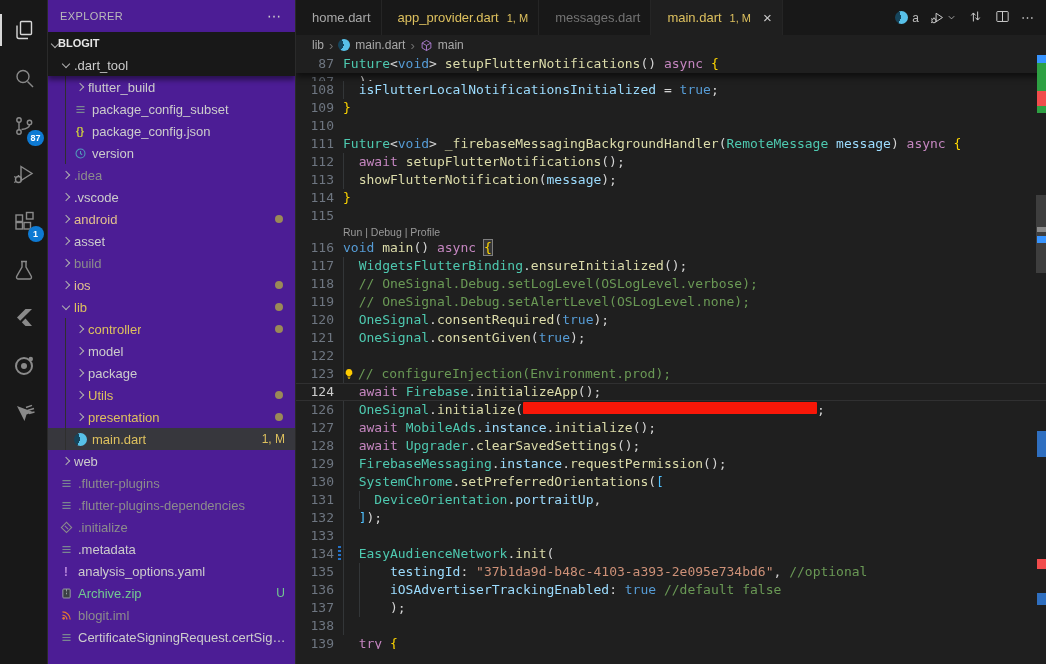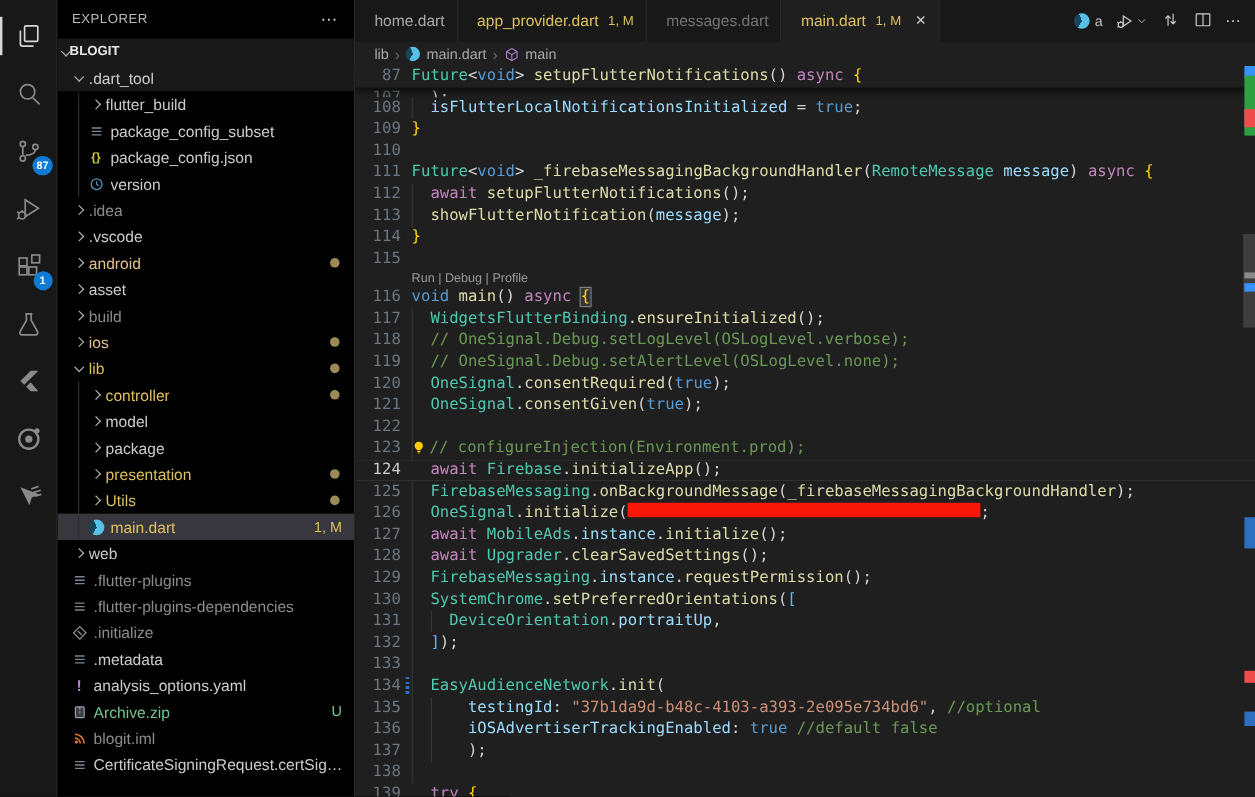--- a/index.html
+++ b/index.html
@@ -13,21 +13,21 @@
   #activitybar { width:48px; background:#181818; border-right:1px solid #2a2a2a;
     display:flex; flex-direction:column; align-items:center; padding-top:6px; flex:none; }
   .act-item { position:relative; width:48px; height:48px; display:flex; align-items:center; justify-content:center; color:#8a8a8a; cursor:pointer; }
   .act-item.active { color:#d7d7d7; }
   .act-item.active::before { content:""; position:absolute; left:0; top:8px; bottom:8px; width:2px; background:#d7d7d7; }
   .act-item svg { width:24px; height:24px; }
   .act-badge { position:absolute; right:4px; bottom:4px; min-width:16px; height:16px; padding:0 3px;
     background:#0e7ad3; color:#fff; border-radius:9px; font-size:9px; font-weight:bold;
     display:flex; align-items:center; justify-content:center; }
   
-  #sidebar { width:248px; background:#000000; border-right:1px solid #2a2a2a; flex:none; overflow:hidden; position:relative; }
+  #sidebar { width:248px; background:#4c1d95; border-right:1px solid #2a2a2a; flex:none; overflow:hidden; position:relative; }
   .sb-header { height:32px; display:flex; align-items:center; padding:0 12px; color:#bbbbbb; font-size:11px; letter-spacing:.4px; }
   .sb-header .more { margin-left:auto; color:#cccccc; font-size:14px; letter-spacing:2px; cursor:pointer; }
   .sticky-rows { position:relative; z-index:3; background:#181818; box-shadow:0 4px 5px rgba(0,0,0,.45); }
   .sect-row { height:22px; display:flex; align-items:center; padding-left:4px; font-weight:bold; font-size:11px; color:#e7e7e7; cursor:pointer; }
   .row { height:22px; display:flex; align-items:center; position:relative; cursor:pointer; white-space:nowrap; }
   .row.selected { background:#37373d; }
   .row .chev { width:16px; flex:none; display:flex; align-items:center; justify-content:center; }
   .chev i { display:inline-block; width:6px; height:6px; border-right:1px solid #b0b0b0; border-bottom:1px solid #b0b0b0; transform:rotate(-45deg); }
   .chev.open i { transform:rotate(45deg); margin-top:-3px; }
   .row .ficon { width:16px; height:16px; flex:none; margin-right:4px; display:flex; align-items:center; justify-content:center; font-size:10px; }
@@ -281,29 +281,29 @@
           <span class="chev">
             <i></i>
           </span>
           <span class="lbl c-normal">package</span>
         </div>
         <div class="row" style="padding-left: 24px;">
           <span class="guide"></span>
           <span class="chev">
             <i></i>
           </span>
+          <span class="lbl c-warn">Utils</span>
+          <span class="dot"></span>
+        </div>
+        <div class="row" style="padding-left: 24px;">
+          <span class="guide"></span>
+          <span class="chev">
+            <i></i>
+          </span>
           <span class="lbl c-warn">presentation</span>
-          <span class="dot"></span>
-        </div>
-        <div class="row" style="padding-left: 24px;">
-          <span class="guide"></span>
-          <span class="chev">
-            <i></i>
-          </span>
-          <span class="lbl c-warn">Utils</span>
           <span class="dot"></span>
         </div>
         <div class="row selected" style="padding-left: 24px;">
           <span class="guide"></span>
           <span class="ficon">
             <span class="dart-logo"></span>
           </span>
           <span class="lbl c-warn">main.dart</span>
           <span class="meta c-warn">1, M</span>
         </div>
@@ -470,21 +470,20 @@
           <div class="line"><span class="ln">118</span><span class="code"><span class="iguide" style="left: 9px;"></span><span class="tk-cm">  // OneSignal.Debug.setLogLevel(OSLogLevel.verbose);</span></span></div>
           <div class="line"><span class="ln">119</span><span class="code"><span class="iguide" style="left: 9px;"></span><span class="tk-cm">  // OneSignal.Debug.setAlertLevel(OSLogLevel.none);</span></span></div>
           <div class="line"><span class="ln">120</span><span class="code"><span class="iguide" style="left: 9px;"></span><span class="tk-w">  </span><span class="tk-t">OneSignal</span><span class="tk-p">.</span><span class="tk-f">consentRequired</span><span class="tk-p">(</span><span class="tk-k">true</span><span class="tk-p">);</span></span></div>
           <div class="line"><span class="ln">121</span><span class="code"><span class="iguide" style="left: 9px;"></span><span class="tk-w">  </span><span class="tk-t">OneSignal</span><span class="tk-p">.</span><span class="tk-f">consentGiven</span><span class="tk-p">(</span><span class="tk-k">true</span><span class="tk-p">);</span></span></div>
           <div class="line"><span class="ln">122</span><span class="code"><span class="iguide" style="left: 9px;"></span></span></div>
           <div class="line"><span class="ln">123</span><span class="code"><span class="iguide" style="left: 9px;"></span><span class="bulb"><svg viewBox="0 0 16 16" style="width:12px;height:12px">
                   <path d="M8 1.5a4.5 4.5 0 0 1 2.6 8.2c-.5.4-.6.8-.6 1.3H6c0-.5-.1-.9-.6-1.3A4.5 4.5 0 0 1 8 1.5z" fill="#ffcc00"></path>
                   <path d="M6.3 12.3h3.4M7 14h2" stroke="#ffcc00" stroke-width="1.2"></path>
                 </svg></span><span class="tk-cm">// configureInjection(Environment.prod);</span></span></div>
           <div class="line current"><span class="ln">124</span><span class="code"><span class="tk-w">  </span><span class="tk-c">await</span><span class="tk-w"> </span><span class="tk-t">Firebase</span><span class="tk-p">.</span><span class="tk-f">initializeApp</span><span class="tk-p">();</span></span></div>
-          <div class="line"><span class="ln">125</span><span class="code"><span class="iguide" style="left: 9px;"></span><span class="tk-w">  </span><span class="tk-t">FirebaseMessaging</span><span class="tk-p">.</span><span class="tk-f">onBackgroundMessage</span><span class="tk-p">(</span><span class="tk-f">_firebaseMessagingBackgroundHandler</span><span class="tk-p">);</span></span></div>
           <div class="line"><span class="ln">126</span><span class="code"><span class="iguide" style="left: 9px;"></span><span class="tk-w">  </span><span class="tk-t">OneSignal</span><span class="tk-p">.</span><span class="tk-f">initialize</span><span class="tk-p">(</span><span class="redbar"></span><span class="tk-p">;</span></span></div>
           <div class="line"><span class="ln">127</span><span class="code"><span class="iguide" style="left: 9px;"></span><span class="tk-w">  </span><span class="tk-c">await</span><span class="tk-w"> </span><span class="tk-t">MobileAds</span><span class="tk-p">.</span><span class="tk-v">instance</span><span class="tk-p">.</span><span class="tk-f">initialize</span><span class="tk-p">();</span></span></div>
           <div class="line"><span class="ln">128</span><span class="code"><span class="iguide" style="left: 9px;"></span><span class="tk-w">  </span><span class="tk-c">await</span><span class="tk-w"> </span><span class="tk-t">Upgrader</span><span class="tk-p">.</span><span class="tk-f">clearSavedSettings</span><span class="tk-p">();</span></span></div>
           <div class="line"><span class="ln">129</span><span class="code"><span class="iguide" style="left: 9px;"></span><span class="tk-w">  </span><span class="tk-t">FirebaseMessaging</span><span class="tk-p">.</span><span class="tk-v">instance</span><span class="tk-p">.</span><span class="tk-f">requestPermission</span><span class="tk-p">();</span></span></div>
           <div class="line"><span class="ln">130</span><span class="code"><span class="iguide" style="left: 9px;"></span><span class="tk-w">  </span><span class="tk-t">SystemChrome</span><span class="tk-p">.</span><span class="tk-f">setPreferredOrientations</span><span class="tk-p">(</span><span class="tk-br">[</span></span></div>
           <div class="line"><span class="ln">131</span><span class="code"><span class="iguide" style="left: 9px;"></span><span class="iguide" style="left: 24.66px;"></span><span class="tk-w">    </span><span class="tk-t">DeviceOrientation</span><span class="tk-p">.</span><span class="tk-v">portraitUp</span><span class="tk-p">,</span></span></div>
           <div class="line"><span class="ln">132</span><span class="code"><span class="iguide" style="left: 9px;"></span><span class="tk-w">  </span><span class="tk-br">]</span><span class="tk-p">);</span></span></div>
           <div class="line"><span class="ln">133</span><span class="code"><span class="iguide" style="left: 9px;"></span></span></div>
           <div class="line"><span class="gut-mod"></span><span class="ln">134</span><span class="code"><span class="iguide" style="left: 9px;"></span><span class="tk-w">  </span><span class="tk-t">EasyAudienceNetwork</span><span class="tk-p">.</span><span class="tk-f">init</span><span class="tk-p">(</span></span></div>
           <div class="line"><span class="ln">135</span><span class="code"><span class="iguide" style="left: 9px;"></span><span class="iguide" style="left: 24.66px;"></span><span class="tk-w">      </span><span class="tk-v">testingId</span><span class="tk-p">: </span><span class="tk-s">"37b1da9d-b48c-4103-a393-2e095e734bd6"</span><span class="tk-p">,</span><span class="tk-w"> </span><span class="tk-cm">//optional</span></span></div>

